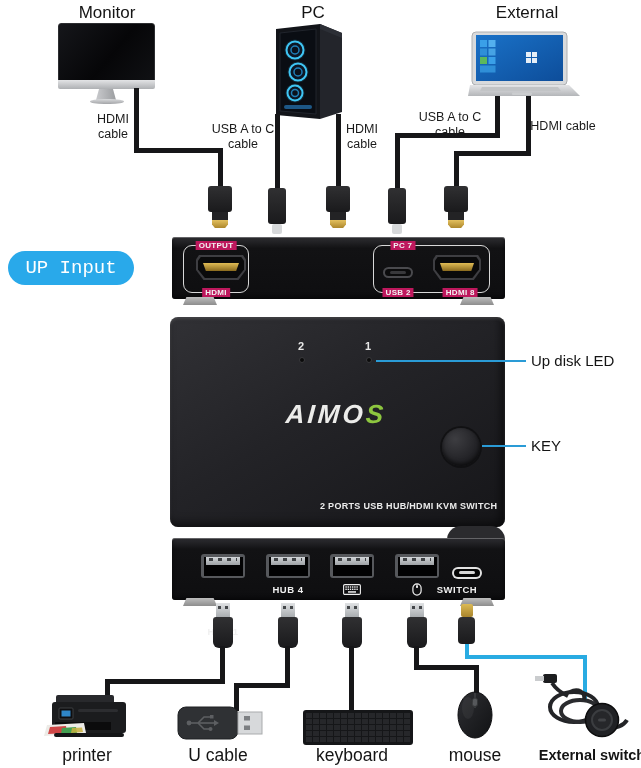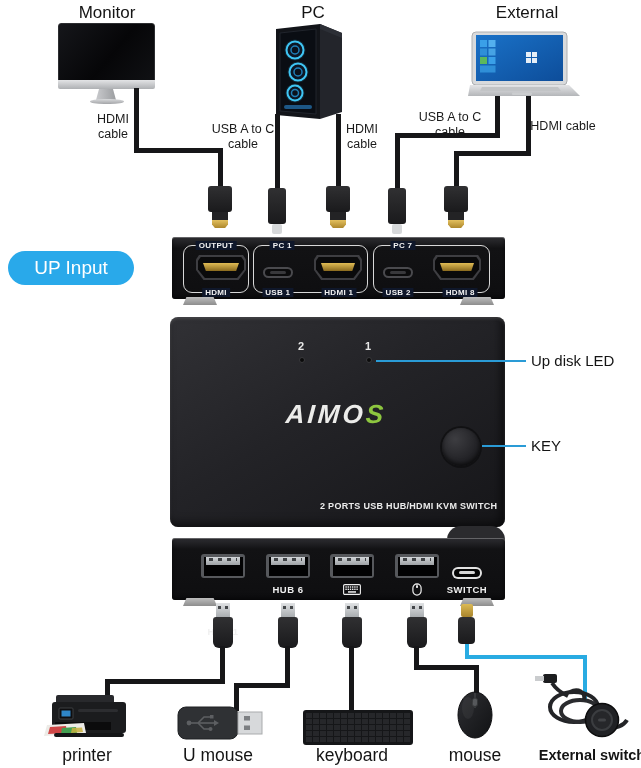--- a/index.html
+++ b/index.html
@@ -5,28 +5,28 @@
   html,body{margin:0;padding:0;background:#ffffff;}
   .canvas{position:relative;width:641px;height:768px;background:#fff;overflow:hidden;
           font-family:"Liberation Sans", sans-serif;}
   .abs{position:absolute;}
   .toplbl{position:absolute;font-size:17px;color:#141414;text-align:center;}
   .devlbl{position:absolute;font-size:17.5px;color:#141414;text-align:center;}
   .cablelbl{position:absolute;font-size:12.5px;line-height:1.18;color:#1a1a1a;text-align:center;white-space:pre-line;}
   .cable{position:absolute;background:#161618;}
   .cyan{position:absolute;background:#29abe2;}
   .pill{position:absolute;background:#29a9ea;border-radius:17px;color:#fff;font-size:19px;
-        display:flex;align-items:center;justify-content:center;}
+        display:flex;align-items:center;justify-content:center;font-family:Liberation Mono, monospace;}
   .panel{position:absolute;width:333px;height:62px;border-radius:3px;
          background:linear-gradient(180deg,#2e2e32 0%,#121214 18%,#0e0e10 100%);
          box-shadow:inset 0 1px 0 rgba(255,255,255,.28), inset 0 -2px 4px rgba(0,0,0,.6);}
   .foot{position:absolute;width:34px;height:8px;background:linear-gradient(#bdbdbd,#8d8d8d);
         clip-path:polygon(10% 0,90% 0,100% 100%,0 100%);}
   .group{position:absolute;border:1px solid #d8d8d8;border-radius:9px;}
-  .ptag{position:absolute;transform:translateX(-50%);background:#0f172a;padding:0 3px;
+  .ptag{position:absolute;transform:translateX(-50%);background:#be185d;padding:0 3px;
         font-size:8px;font-weight:bold;color:#f2f2f2;letter-spacing:.3px;white-space:nowrap;}
   .hdmi-port{position:absolute;width:50px;height:25px;background:#3e3e42;
         clip-path:polygon(6% 0,94% 0,100% 18%,100% 60%,85% 100%,15% 100%,0 60%,0 18%);}
   .hdmi-port .in{position:absolute;inset:2px;background:#0a0a0b;
         clip-path:polygon(6% 0,94% 0,100% 18%,100% 60%,85% 100%,15% 100%,0 60%,0 18%);}
   .hdmi-port .gold{position:absolute;left:7px;right:7px;top:8px;height:8px;
         background:linear-gradient(180deg,#e0bc55,#8a6a1e);clip-path:polygon(0 0,100% 0,92% 100%,8% 100%);}
   .usbc-port{position:absolute;width:30px;height:11px;background:#4a4a4e;border-radius:6px;}
   .usbc-port .in{position:absolute;inset:2px;background:#0b0b0c;border-radius:4px;}
   .usbc-port .slot{position:absolute;left:7px;right:7px;top:4px;height:3px;background:#38383b;border-radius:2px;}
@@ -176,33 +176,20 @@
 
   <div class="group" style="left:183px;top:245px;width:64px;height:46px;">
     <span class="ptag" style="top:-5px;left:50%;">OUTPUT</span>
     <span class="ptag" style="bottom:-5px;left:50%;">HDMI</span>
     <div class="hdmi-port" style="left:12px;top:9px;">
         <div class="in"></div>
         <div class="gold"></div>
       </div>
   </div>
 
-  <div class="group" style="left:253px;top:245px;width:113px;height:46px;">
-    <span class="ptag" style="top:-5px;left:25%;">PC 1</span>
-    <div class="usbc-port" style="left:9px;top:21px;">
-        <div class="in"></div>
-        <div class="slot"></div>
-      </div>
-    <span class="ptag" style="bottom:-5px;left:21%;">USB 1</span>
-    <div class="hdmi-port" style="left:60px;top:9px;width:48px;">
-        <div class="in"></div>
-        <div class="gold"></div>
-      </div>
-    <span class="ptag" style="bottom:-5px;left:75%;">HDMI 1</span>
-  </div>
 
   <div class="group" style="left:373px;top:245px;width:115px;height:46px;">
     <span class="ptag" style="top:-5px;left:25%;">PC 7</span>
     <div class="usbc-port" style="left:9px;top:21px;">
         <div class="in"></div>
         <div class="slot"></div>
       </div>
     <span class="ptag" style="bottom:-5px;left:21%;">USB 2</span>
     <div class="hdmi-port" style="left:59px;top:9px;width:48px;">
         <div class="in"></div>
@@ -263,21 +250,21 @@
       <div class="in"></div>
       <div class="tongue"></div>
       <div class="pins"></div>
     </div>
   <div class="micro-port" style="left:452px;top:567px;">
       <div class="in"></div>
       <div class="slot"></div>
     </div>
 
   <div class="pplbl" style="left:198px;top:584px;margin-top:42px;">HUB 1</div>
-  <div class="pplbl" style="left:263px;top:584px;">HUB 6</div>
+  <div class="pplbl" style="left:263px;top:584px;">HUB 4</div>
   <svg class="abs" style="left:343px;top:584px;" width="18" height="11" viewBox="0 0 18 11">
     <rect x="0.6" y="0.6" width="16.8" height="9.8" rx="1.2" fill="none" stroke="#f0f0f0" stroke-width="1.1"></rect>
     <g fill="#f0f0f0">
       <rect x="2.4" y="2.3" width="1.4" height="1.4"></rect>
         <rect x="4.6" y="2.3" width="1.4" height="1.4"></rect>
         <rect x="6.8" y="2.3" width="1.4" height="1.4"></rect>
         <rect x="9" y="2.3" width="1.4" height="1.4"></rect>
         <rect x="11.2" y="2.3" width="1.4" height="1.4"></rect>
         <rect x="13.4" y="2.3" width="1.4" height="1.4"></rect>
       <rect x="2.4" y="4.6" width="1.4" height="1.4"></rect>
@@ -287,21 +274,21 @@
         <rect x="11.2" y="4.6" width="1.4" height="1.4"></rect>
         <rect x="13.4" y="4.6" width="1.4" height="1.4"></rect>
       <rect x="5" y="7.2" width="8" height="1.5"></rect>
     </g>
   </svg>
   <svg class="abs" style="left:412px;top:583px;" width="10" height="13" viewBox="0 0 10 13">
     <rect x="0.9" y="0.9" width="8.2" height="11.2" rx="4.1" fill="none" stroke="#f0f0f0" stroke-width="1.2"></rect>
     <line x1="5" y1="1" x2="5" y2="5" stroke="#f0f0f0" stroke-width="1"></line>
     <rect x="4.1" y="2.4" width="1.8" height="2.6" rx="0.9" fill="#f0f0f0"></rect>
   </svg>
-  <div class="pplbl" style="left:442px;top:584px;">SWITCH</div>
+  <div class="pplbl" style="left:432px;top:584px;">SWITCH</div>
 
   <div>
     <div class="usba-metal" style="left:216px;top:603px;">
         <div class="holes"></div>
       </div>
     <div class="plug-body" style="left:213px;top:617px;width:20px;height:31px;border-radius:3px 3px 6px 6px;"></div>
   </div>
   <div>
     <div class="usba-metal" style="left:281px;top:603px;">
         <div class="holes"></div>
@@ -391,18 +378,18 @@
     <ellipse cx="40" cy="37" rx="24" ry="15" fill="none" stroke="#232427" stroke-width="4"></ellipse>
     <ellipse cx="46" cy="41" rx="19" ry="11" fill="none" stroke="#2a2b2e" stroke-width="4"></ellipse>
     <path d="M50,30 C52,22 44,18 36,22" stroke="#232427" stroke-width="4" fill="none"></path>
     <path d="M58,46 C62,60 86,62 93,50" stroke="#232427" stroke-width="4" fill="none"></path>
     <circle cx="68" cy="50" r="16.5" fill="#202124" stroke="#0c0c0d" stroke-width="1.5"></circle>
     <circle cx="68" cy="50" r="10" fill="#26272a" stroke="#3b3d40" stroke-width="2"></circle>
     <rect x="64" y="48.5" width="8" height="3" rx="1.5" fill="#414346"></rect>
   </svg>
 
   <div class="devlbl" style="left:45px;top:745px;width:84px;">printer</div>
-  <div class="devlbl" style="left:176px;top:745px;width:84px;">U mouse</div>
+  <div class="devlbl" style="left:176px;top:745px;width:84px;">U cable</div>
   <div class="devlbl" style="left:310px;top:745px;width:84px;">keyboard</div>
   <div class="devlbl" style="left:433px;top:745px;width:84px;">mouse</div>
   <div class="devlbl" style="left:530px;top:747px;width:124px;font-size:14.5px;font-weight:bold;">External switch</div>
 
 </div>
 
 </body></html>

